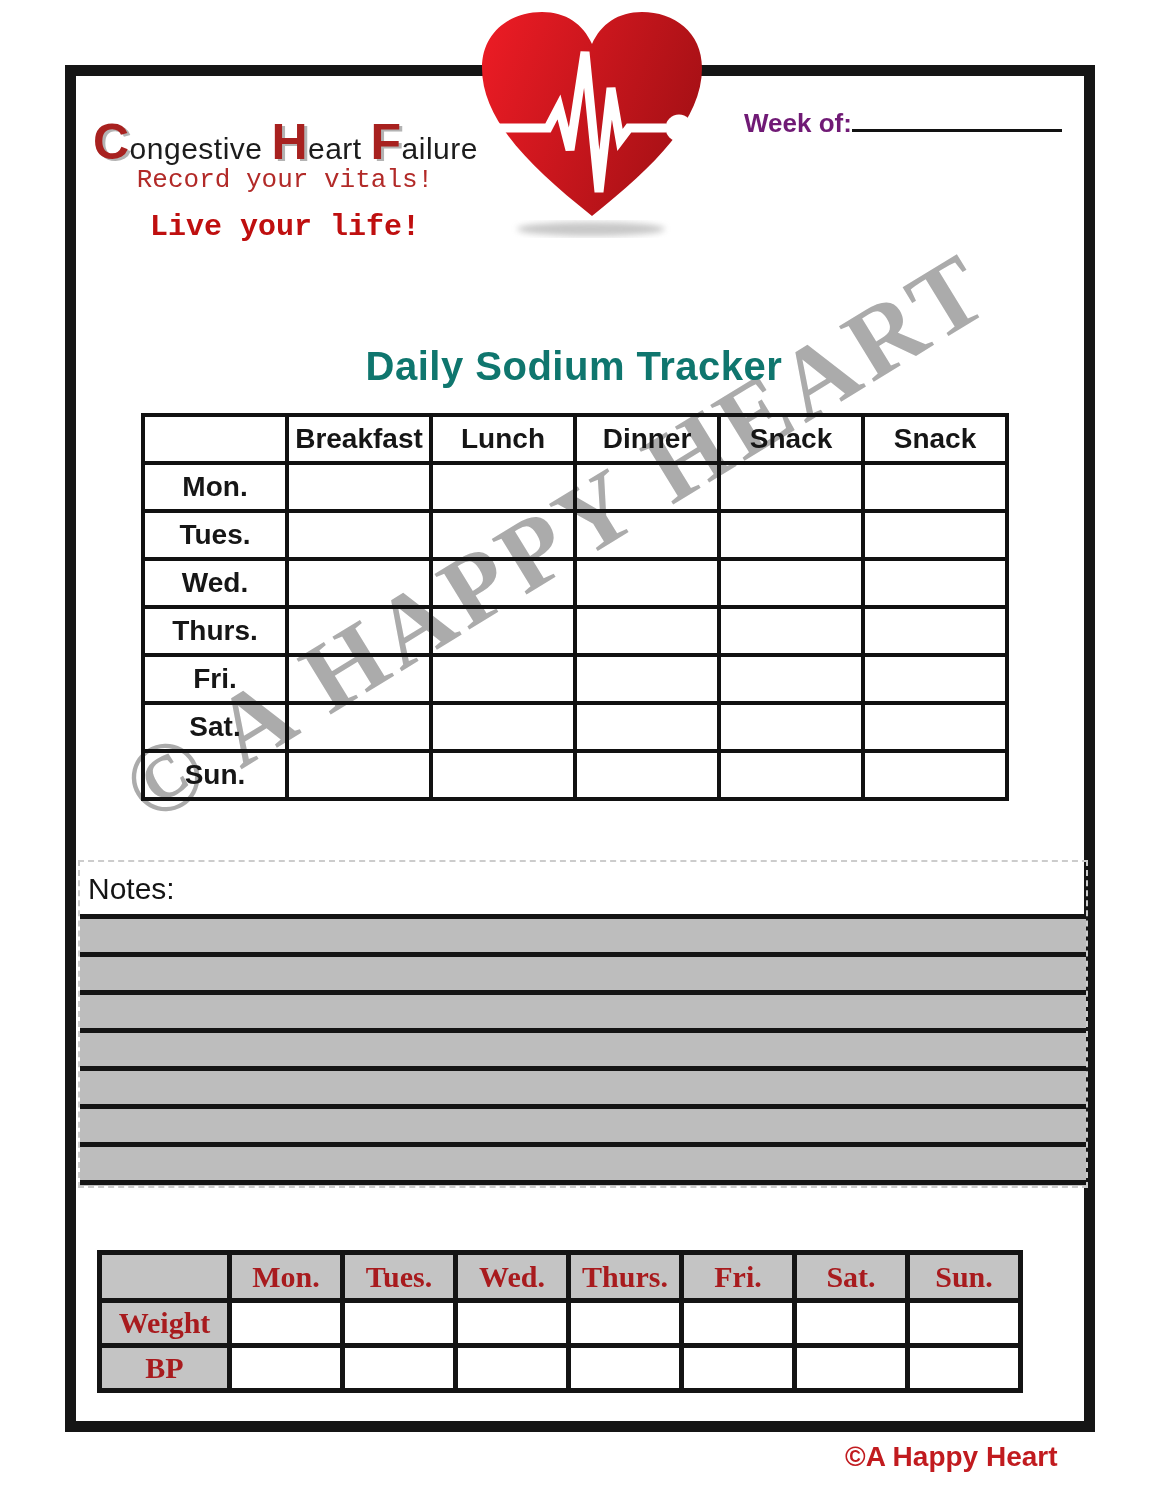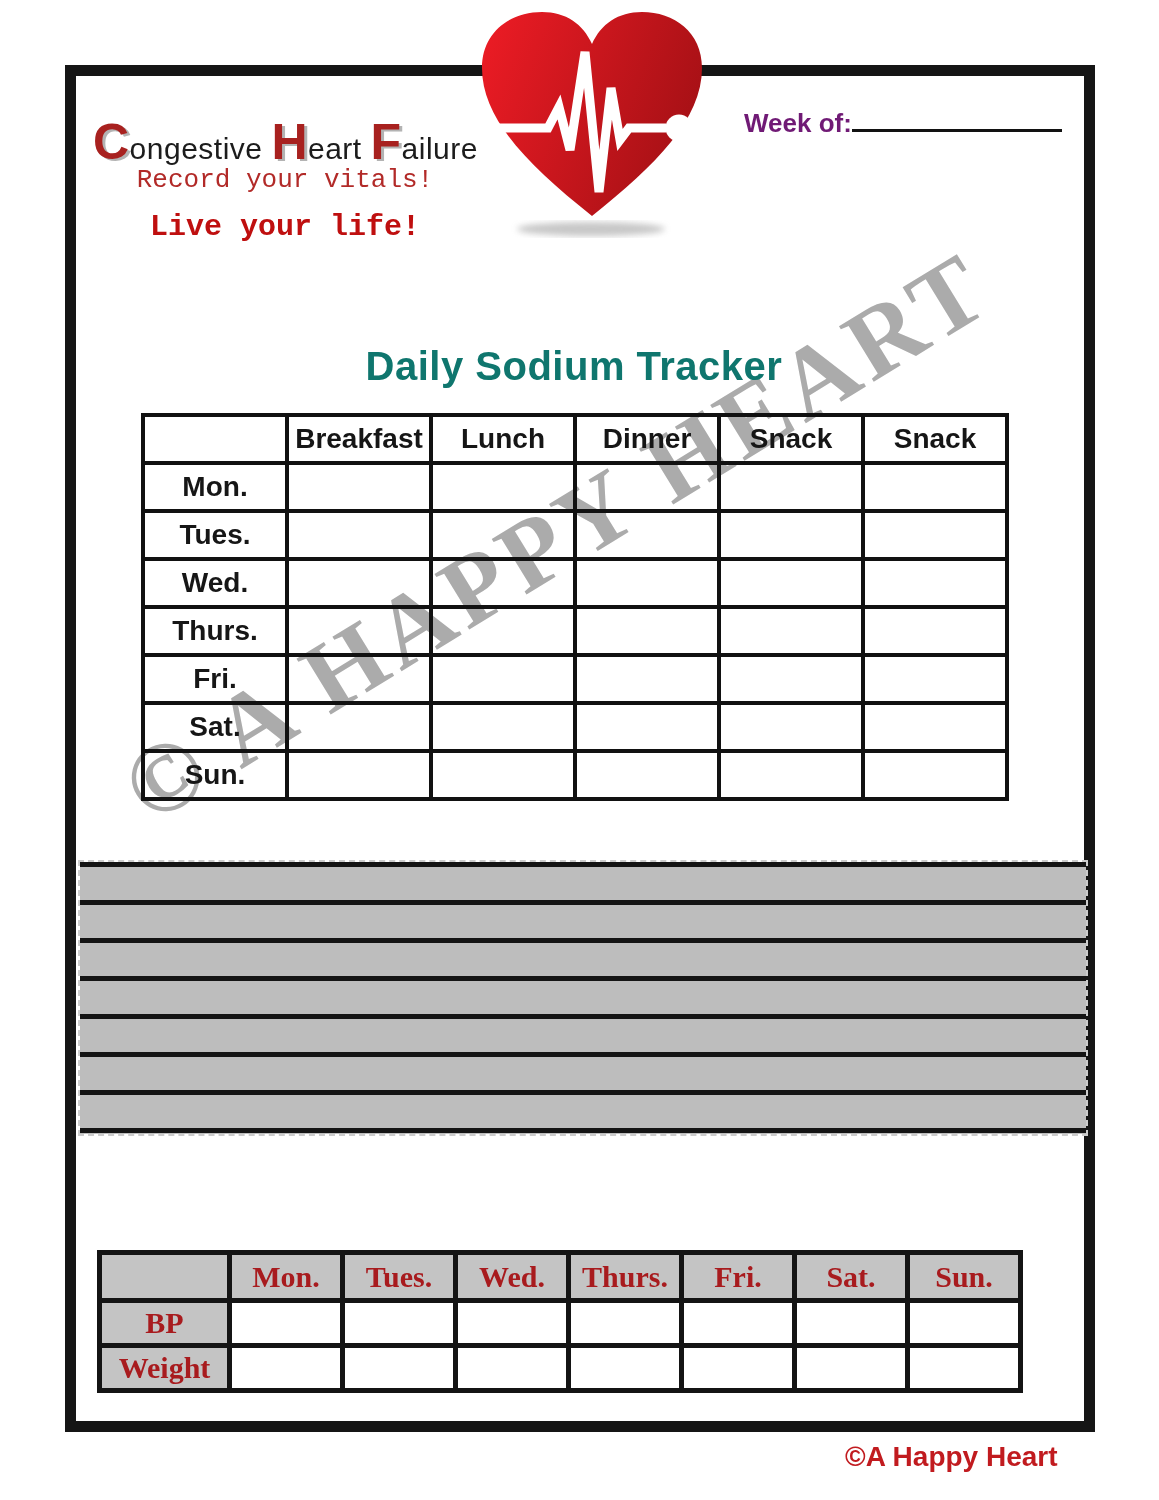--- a/index.html
+++ b/index.html
@@ -202,51 +202,52 @@
     <td></td>
         <td></td>
         <td></td>
         <td></td>
         <td></td>
   </tr>
 </tbody>
   </table>
 
 <div class="notes-block">
+  <div class="notes-label">Notes:</div>
   <div class="notes-ruled"></div>
 </div>
 
 <table class="vitals">
   <tbody>
       <tr class="hdr-row">
     <td class="hdr label-col"></td>
     <td class="hdr day-col">Mon.</td>
     <td class="hdr day-col">Tues.</td>
     <td class="hdr day-col">Wed.</td>
     <td class="hdr day-col">Thurs.</td>
     <td class="hdr day-col">Fri.</td>
     <td class="hdr day-col">Sat.</td>
     <td class="hdr day-col">Sun.</td>
   </tr>
   <tr class="data-row">
+    <td class="hdr label-col">Weight</td>
+    <td class="day-col"></td>
+        <td class="day-col"></td>
+        <td class="day-col"></td>
+        <td class="day-col"></td>
+        <td class="day-col"></td>
+        <td class="day-col"></td>
+        <td class="day-col"></td>
+  </tr>
+  <tr class="data-row">
     <td class="hdr label-col">BP</td>
     <td class="day-col"></td>
         <td class="day-col"></td>
         <td class="day-col"></td>
         <td class="day-col"></td>
         <td class="day-col"></td>
         <td class="day-col"></td>
         <td class="day-col"></td>
   </tr>
-  <tr class="data-row">
-    <td class="hdr label-col">Weight</td>
-    <td class="day-col"></td>
-        <td class="day-col"></td>
-        <td class="day-col"></td>
-        <td class="day-col"></td>
-        <td class="day-col"></td>
-        <td class="day-col"></td>
-        <td class="day-col"></td>
-  </tr>
 </tbody>
   </table>
 
 <div class="footer-copy">©A Happy Heart</div>
 
 </body></html>

